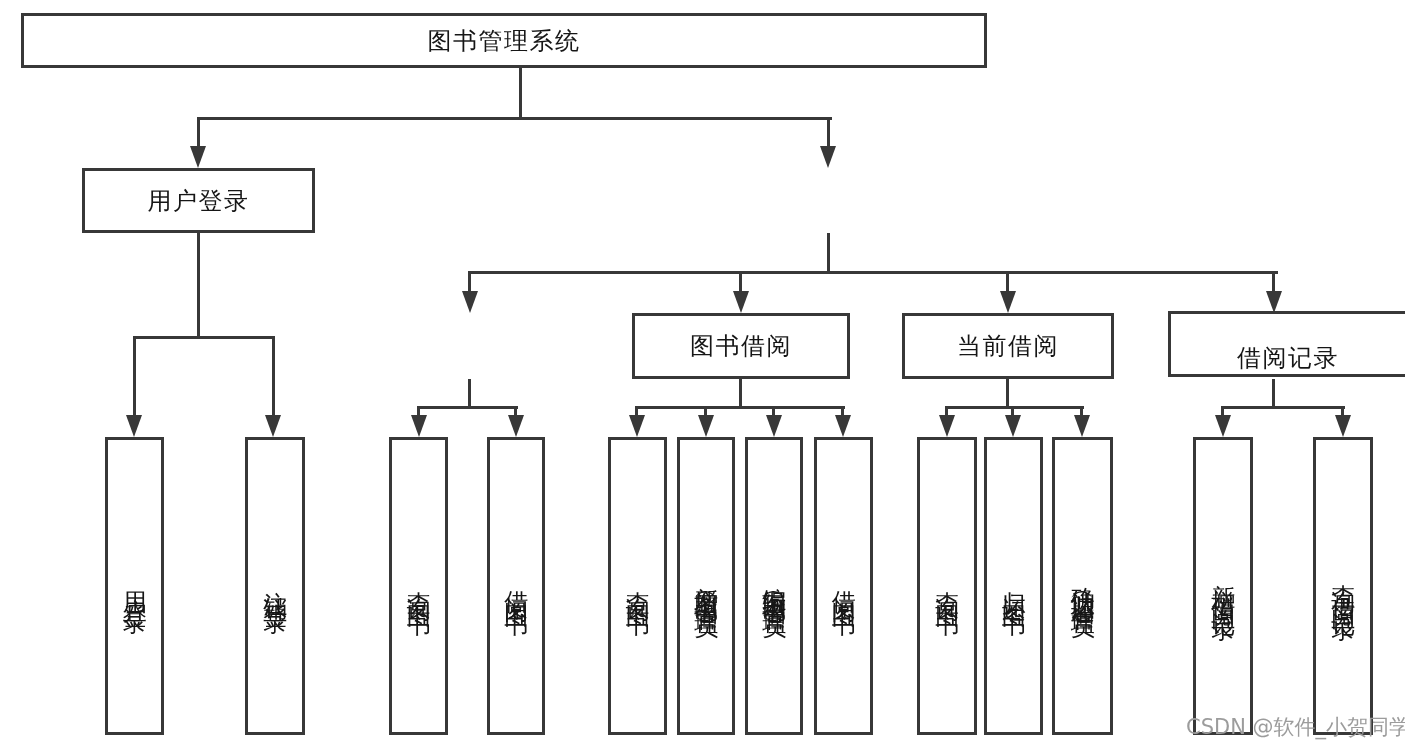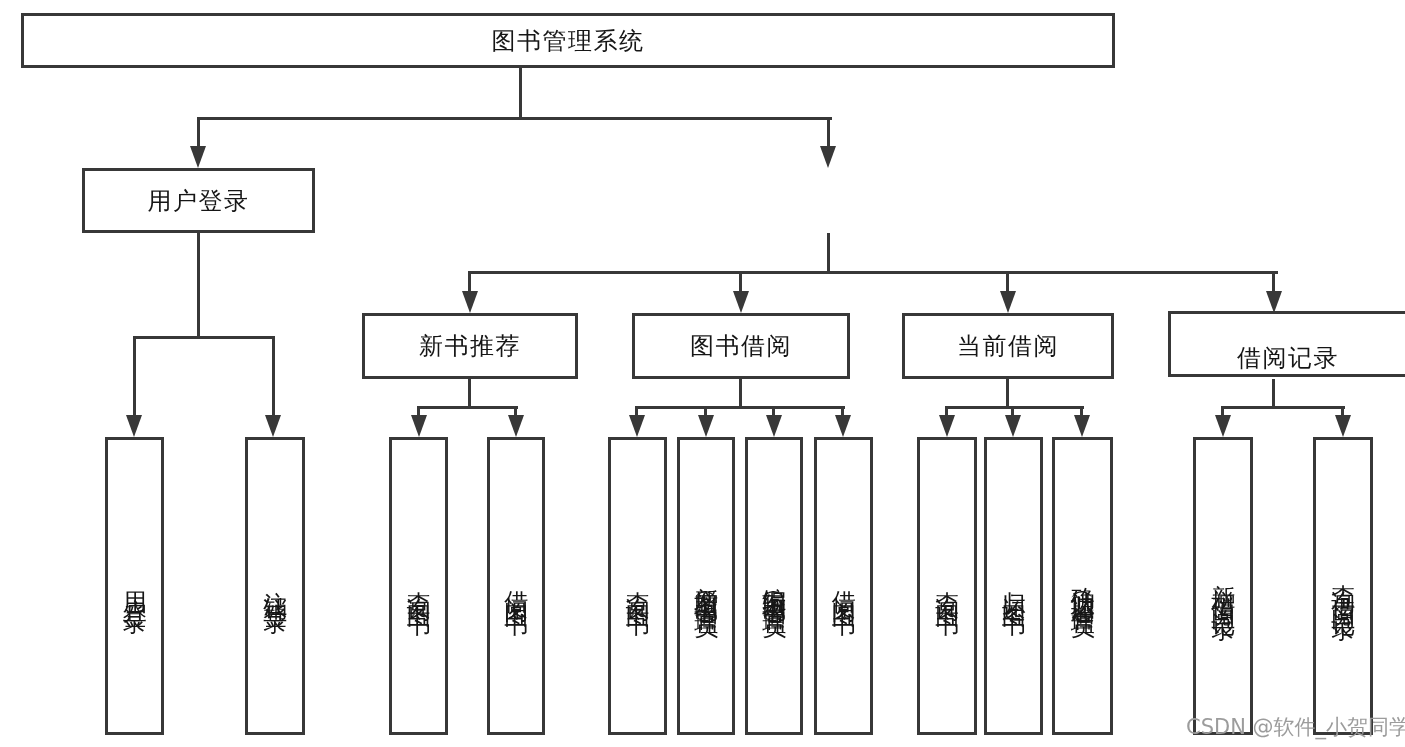--- a/index.html
+++ b/index.html
@@ -62,21 +62,21 @@
     color: var(--color-watermark);
     white-space: nowrap;
     z-index: 10;
   }
 </style>
 </head>
 <body>
 
 <div id="stage">
 
-  <div class="node" style="left:21px; top:13px; width:1094px; height:55px;">
+  <div class="node" style="left:21px; top:13px; width:966px; height:55px;">
     <span class="h-label">图书管理系统</span>
   </div>
 
   <div class="line" style="left:519px; top:68px; width:3px; height:52px;"></div>
   <div class="line" style="left:197px; top:117px; width:635px; height:3px;"></div>
   <div class="line" style="left:197px; top:117px; width:3px; height:31px;"></div>
   <div class="arrow-head" style="left:190px; top:146px;"></div>
   <div class="line" style="left:827px; top:117px; width:3px; height:31px;"></div>
   <div class="arrow-head" style="left:820px; top:146px;"></div>
 
@@ -95,23 +95,20 @@
   <div class="line" style="left:468px; top:271px; width:810px; height:3px;"></div>
   <div class="line" style="left:468px; top:271px; width:3px; height:20px;"></div>
   <div class="arrow-head" style="left:462px; top:291px;"></div>
   <div class="line" style="left:739px; top:271px; width:3px; height:20px;"></div>
   <div class="arrow-head" style="left:733px; top:291px;"></div>
   <div class="line" style="left:1006px; top:271px; width:3px; height:20px;"></div>
   <div class="arrow-head" style="left:1000px; top:291px;"></div>
   <div class="line" style="left:1272px; top:271px; width:3px; height:20px;"></div>
   <div class="arrow-head" style="left:1266px; top:291px;"></div>
 
-  <div class="node" style="left:362px; top:313px; width:216px; height:66px;">
-    <span class="h-label">新书推荐</span>
-  </div>
   <div class="node" style="left:902px; top:313px; width:212px; height:66px;">
     <span class="h-label">当前借阅</span>
   </div>
   <div class="node" style="left:632px; top:313px; width:218px; height:66px;">
     <span class="h-label">图书借阅</span>
   </div>
   <div class="node" style="left:1168px; top:311px; width:240px; height:66px;align-items:flex-end;">
     <span class="h-label">借阅记录</span>
   </div>
 

